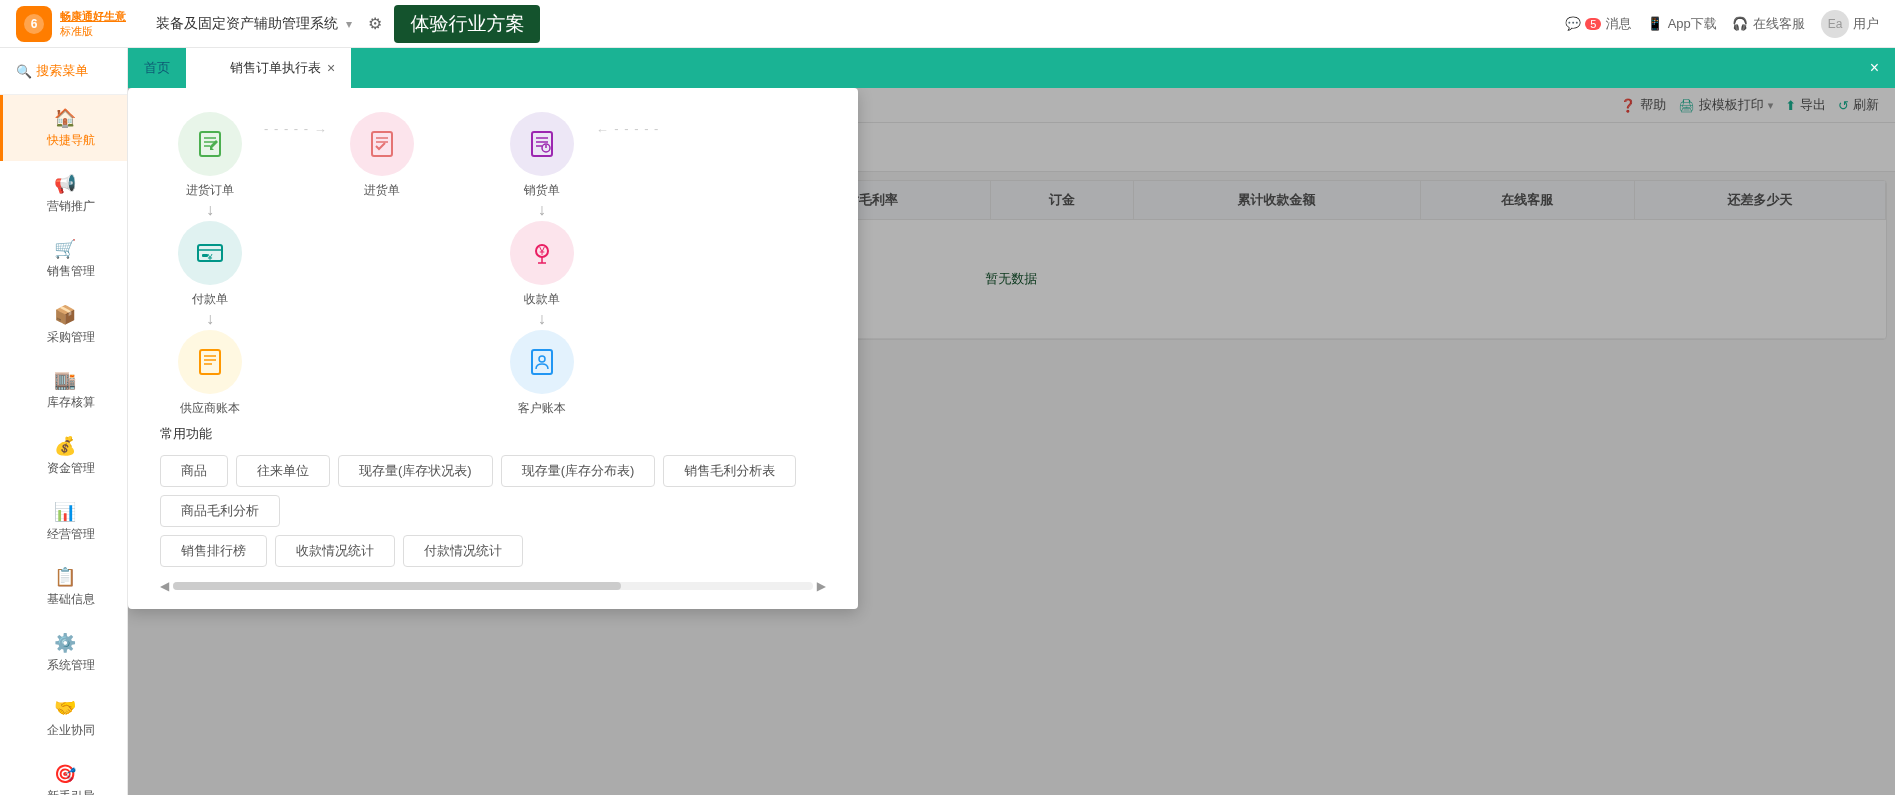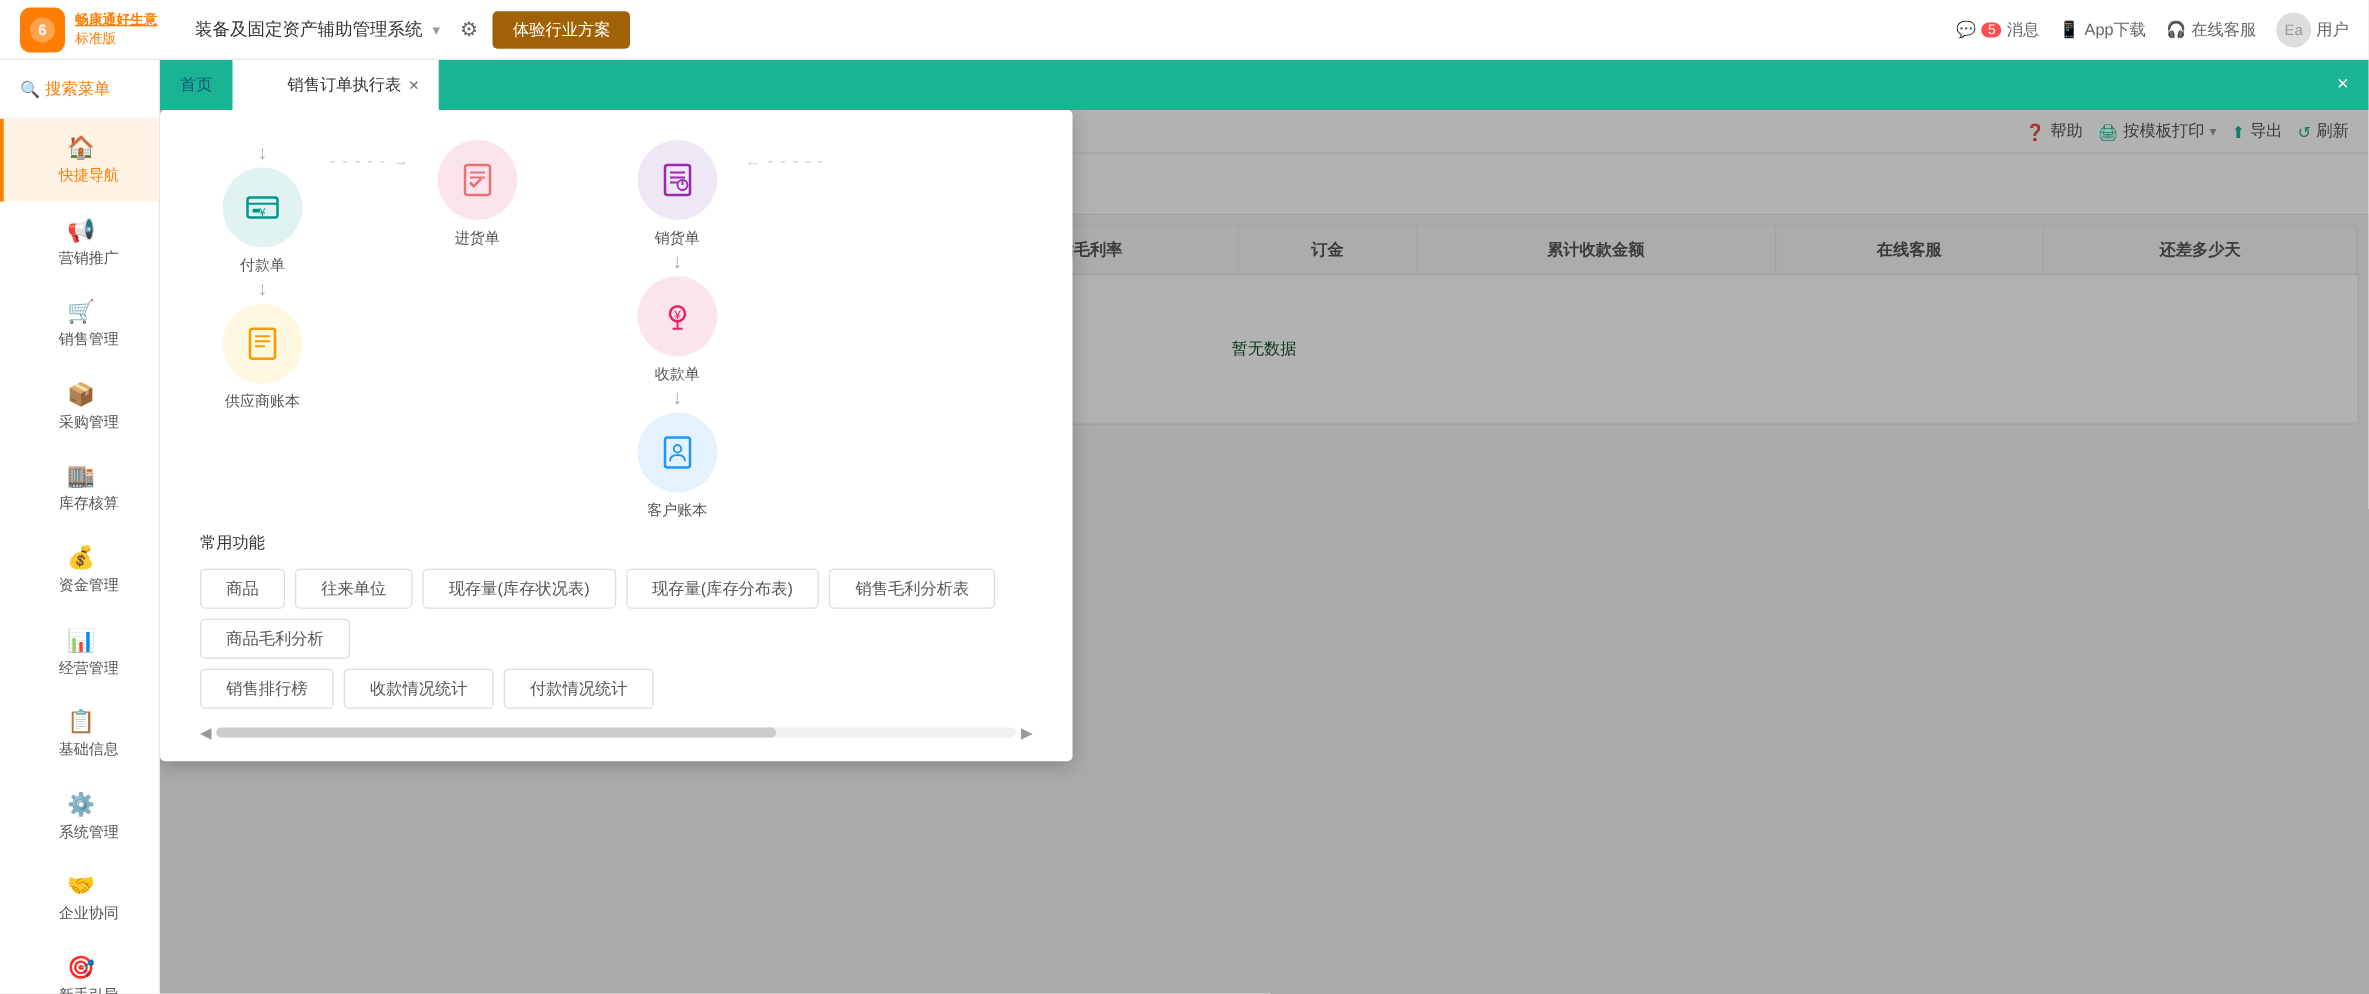--- a/index.html
+++ b/index.html
@@ -54,27 +54,27 @@
       margin-right: 8px;
     }
     .dropdown-arrow {
       color: #999;
       margin-right: 16px;
       cursor: pointer;
       font-size: 12px;
     }
     .settings-icon { color: #666; margin-right: 12px; cursor: pointer; font-size: 16px; }
     .trial-btn {
-      background: #a16207;
+      background: #14532d;
       color: white;
       border: none;
       border-radius: 4px;
       padding: 6px 16px;
       cursor: pointer;
-      font-size: 13px;
+      font-size: 19px;
     }
 
     .top-bar-right {
       display: flex;
       align-items: center;
       gap: 16px;
     }
     .top-bar-icon-item {
       display: flex;
       align-items: center;
@@ -599,20 +599,32 @@
           </table>
         </div>
 
         <div class="modal-overlay">
           <div class="quick-nav-modal">
 
             <div class="flow-section">
 
               <div class="flow-left-col">
 
+                <div class="flow-node">
+                  <div class="flow-circle circle-green">
+                    <svg width="32" height="32" viewBox="0 0 32 32">
+                        <rect x="6" y="4" width="20" height="24" rx="2" fill="none" stroke="#4caf50" stroke-width="2"></rect>
+                        <line x1="10" y1="10" x2="22" y2="10" stroke="#4caf50" stroke-width="1.5"></line>
+                        <line x1="10" y1="14" x2="22" y2="14" stroke="#4caf50" stroke-width="1.5"></line>
+                        <line x1="10" y1="18" x2="16" y2="18" stroke="#4caf50" stroke-width="1.5"></line>
+                        <polyline points="18,20 24,14 22,12 16,18 16,22 20,22" fill="#4caf50"></polyline>
+                      </svg>
+                  </div>
+                  <span class="flow-label">进货订单</span>
+                </div>
 
                 <div class="flow-arrow-v">↓</div>
 
                 <div class="flow-node">
                   <div class="flow-circle circle-teal">
                     <svg width="32" height="32" viewBox="0 0 32 32">
                         <rect x="4" y="8" width="24" height="16" rx="2" fill="none" stroke="#009688" stroke-width="2"></rect>
                         <line x1="4" y1="13" x2="28" y2="13" stroke="#009688" stroke-width="1.5"></line>
                         <rect x="8" y="17" width="6" height="3" rx="1" fill="#009688"></rect>
                         <text x="16" y="23" font-size="9" fill="#009688" text-anchor="middle">¥</text>

